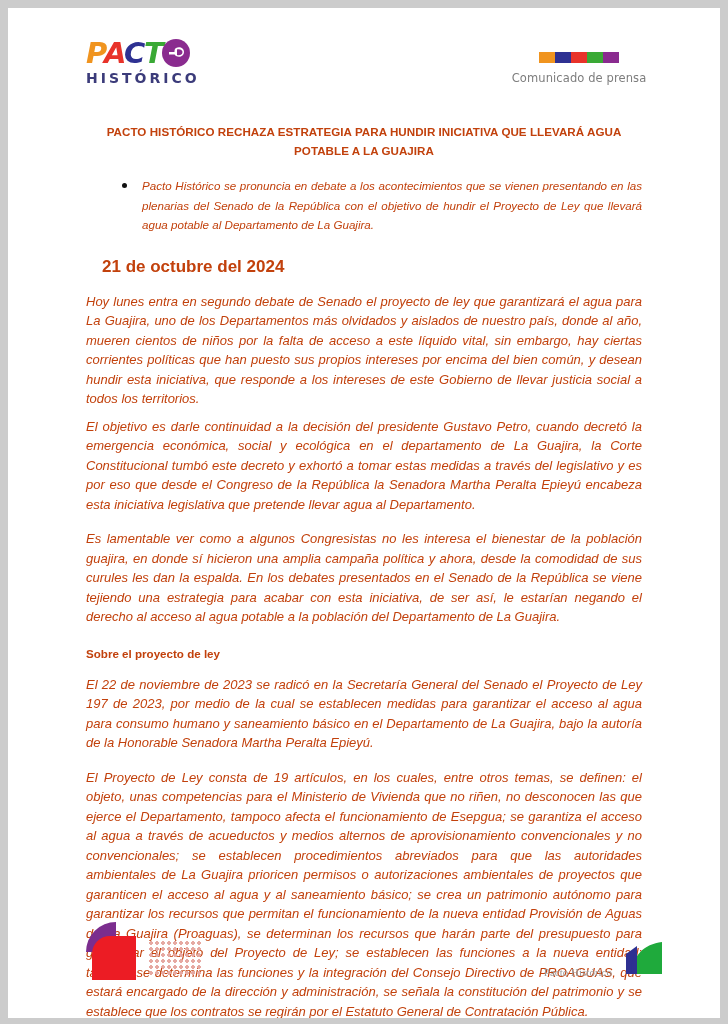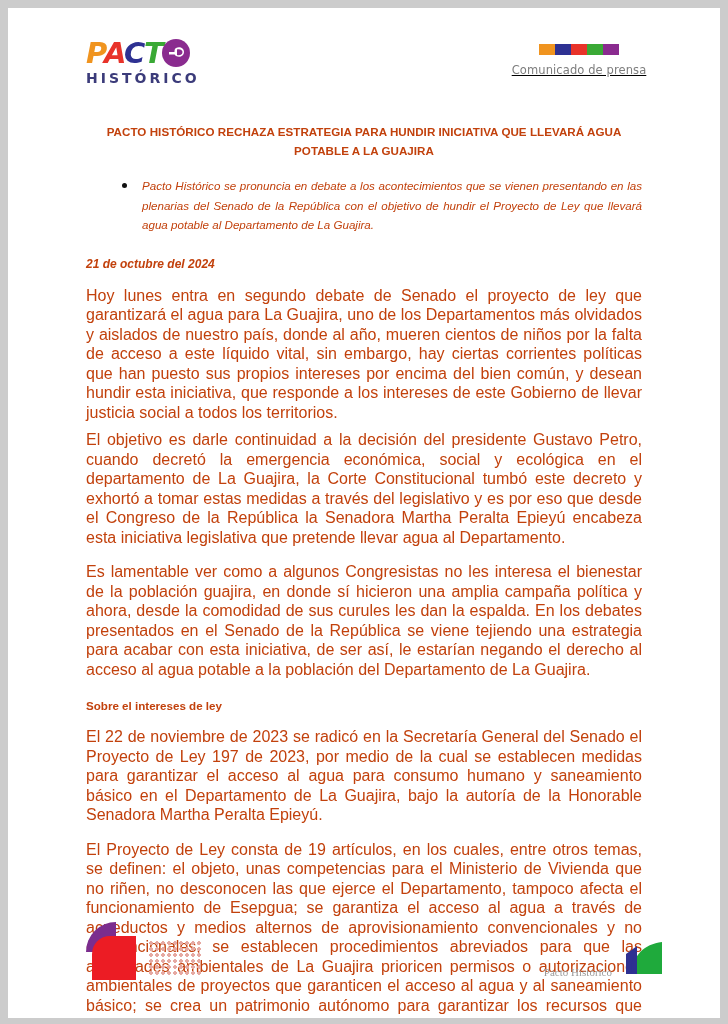--- a/index.html
+++ b/index.html
@@ -81,24 +81,23 @@
     font-family: "DejaVu Sans", sans-serif;
     font-weight: 700;
     font-size: 14px;
     letter-spacing: 3.0px;
     color: #3b3b7a;
   }
 
   .header-right {
     position: absolute;
     right: 56px;
-    top: 36px;
+    top: 44px;
     text-align: center;
     width: 170px;
-    text-decoration: underline;
   }
   .color-bar {
     display: flex;
     width: 80px;
     height: 11px;
     margin: 0 auto 8px auto;
   }
   .color-bar i { display: block; flex: 1 1 auto; height: 100%; }
   .press-label {
     font-family: "DejaVu Sans", sans-serif;
@@ -140,35 +139,35 @@
     position: absolute;
     left: 2px;
     top: 7px;
     width: 5px;
     height: 5px;
     border-radius: 50%;
     background: #111;
   }
   .date-line {
     font-weight: bold;
-    font-size: 12px;
-    margin: 22px 0 0 0;
-    font-style: italic;
+    font-size: 17px;
+    margin: 22px 0 0 16px;
   }
   .subhead {
     font-weight: bold;
     font-size: 11.6px;
     margin: 20px 0 0 0;
   }
   p.body {
-    font-size: 16px;
+    font-size: 13px;
     line-height: 19.5px;
     text-align: justify;
     margin: 15px 0 0 0;
     hyphens: none;
+    font-style: italic;
   }
   p.body.tight { margin-top: 8px; }
   .signature {
     text-align: center;
     font-weight: bold;
     font-size: 12.4px;
     margin: 44px 0 0 0;
     letter-spacing: 0.2px;
   }
 
@@ -279,21 +278,21 @@
       <ul class="lead">
         <li>Pacto Histórico se pronuncia en debate a los acontecimientos que se vienen presentando en las plenarias del Senado de la República con el objetivo de hundir el Proyecto de Ley que llevará agua potable al Departamento de La Guajira.</li>
       </ul>
 
       <div class="date-line">21 de octubre del 2024</div>
 
       <p class="body">Hoy lunes entra en segundo debate de Senado el proyecto de ley que garantizará el agua para La Guajira, uno de los Departamentos más olvidados y aislados de nuestro país, donde al año, mueren cientos de niños por la falta de acceso a este líquido vital, sin embargo, hay ciertas corrientes políticas que han puesto sus propios intereses por encima del bien común, y desean hundir esta iniciativa, que responde a los intereses de este Gobierno de llevar justicia social a todos los territorios.</p>
       <p class="body tight">El objetivo es darle continuidad a la decisión del presidente Gustavo Petro, cuando decretó la emergencia económica, social y ecológica en el departamento de La Guajira, la Corte Constitucional tumbó este decreto y exhortó a tomar estas medidas a través del legislativo y es por eso que desde el Congreso de la República la Senadora Martha Peralta Epieyú encabeza esta iniciativa legislativa que pretende llevar agua al Departamento.</p>
       <p class="body">Es lamentable ver como a algunos Congresistas no les interesa el bienestar de la población guajira, en donde sí hicieron una amplia campaña política y ahora, desde la comodidad de sus curules les dan la espalda. En los debates presentados en el Senado de la República se viene tejiendo una estrategia para acabar con esta iniciativa, de ser así, le estarían negando el derecho al acceso al agua potable a la población del Departamento de La Guajira.</p>
 
-      <h2 class="subhead">Sobre el intereses de ley</h2>
+      <h2 class="subhead">Sobre el proyecto de ley</h2>
 
       <p class="body">El 22 de noviembre de 2023 se radicó en la Secretaría General del Senado el Proyecto de Ley 197 de 2023, por medio de la cual se establecen medidas para garantizar el acceso al agua para consumo humano y saneamiento básico en el Departamento de La Guajira, bajo la autoría de la Honorable Senadora Martha Peralta Epieyú.</p>
       <p class="body">El Proyecto de Ley consta de 19 artículos, en los cuales, entre otros temas, se definen: el objeto, unas competencias para el Ministerio de Vivienda que no riñen, no desconocen las que ejerce el Departamento, tampoco afecta el funcionamiento de Esepgua; se garantiza el acceso al agua a través de acueductos y medios alternos de aprovisionamiento convencionales y no convencionales; se establecen procedimientos abreviados para que las autoridades ambientales de La Guajira prioricen permisos o autorizaciones ambientales de proyectos que garanticen el acceso al agua y al saneamiento básico; se crea un patrimonio autónomo para garantizar los recursos que permitan el funcionamiento de la nueva entidad Provisión de Aguas de La Guajira (Proaguas), se determinan los recursos que harán parte del presupuesto para garantizar el objeto del Proyecto de Ley; se establecen las funciones a la nueva entidad; también se determina las funciones y la integración del Consejo Directivo de PROAGUAS, que estará encargado de la dirección y administración, se señala la constitución del patrimonio y se establece que los contratos se regirán por el Estatuto General de Contratación Pública.</p>
 
       <div class="signature">BANCADA PACTO HISTÓRICO</div>
     </div>
 
     <div class="footer">
 
       <div class="foot-left">

